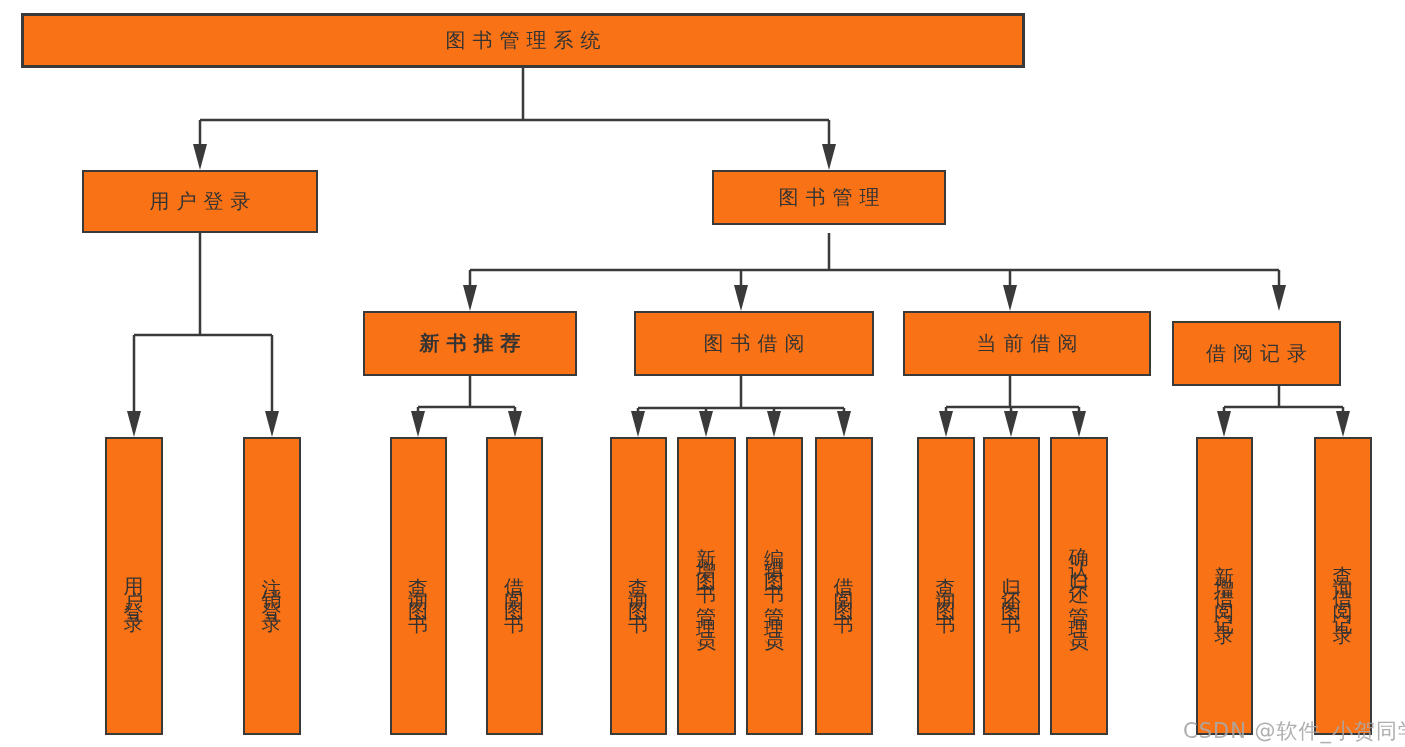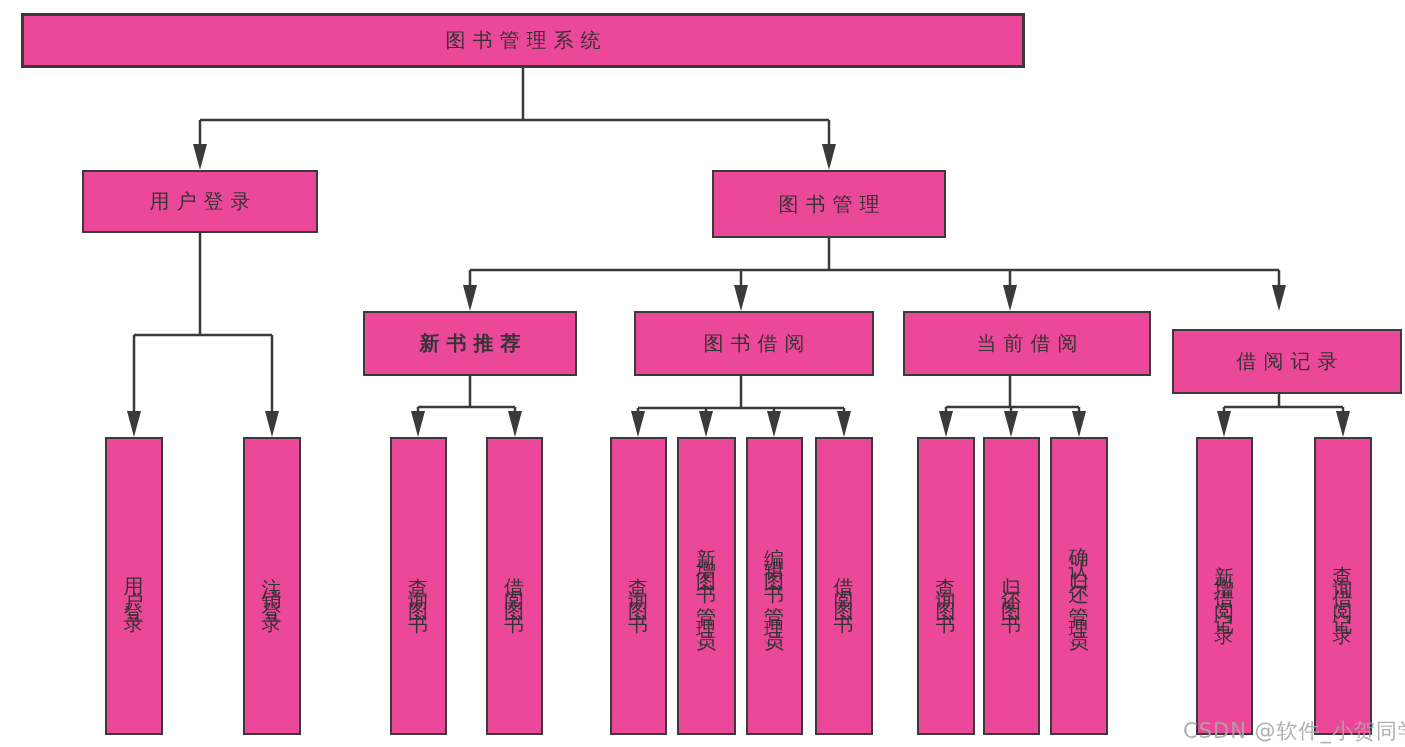--- a/index.html
+++ b/index.html
@@ -7,21 +7,21 @@
     position:relative;
     width:1405px;height:747px;
     background:#ffffff;
     overflow:hidden;
     font-family:"DejaVu Sans", sans-serif;
   }
   #connectors{position:absolute;left:0;top:0;z-index:1;}
   .node{
     position:absolute;
     box-sizing:border-box;
-    background:#ec4899;
+    background:#f97316;
     border:2.5px solid #3a3a3a;
     color:#333333;
     display:flex;
     align-items:center;
     justify-content:center;
     z-index:2;
   }
   .node.h{
     font-size:20px;
     letter-spacing:7px;
@@ -81,26 +81,26 @@
       <polygon points="1004,411 1018,411 1011,437"></polygon>
       <polygon points="1072,411 1086,411 1079,437"></polygon>
       <polygon points="1217,411 1231,411 1224,437"></polygon>
       <polygon points="1336,411 1350,411 1343,437"></polygon>
     </g>
   </svg>
 
   <div class="node h" style="left:21px;top:13px;width:1004px;height:55px;border-width:3px;">图书管理系统</div>
 
   <div class="node h" style="left:82px;top:170px;width:236px;height:63px;">用户登录</div>
-  <div class="node h" style="left:712px;top:170px;width:234px;height:68px;">图书管理</div>
+  <div class="node h" style="left:712px;top:170px;width:234px;height:55px;">图书管理</div>
 
   <div class="node h" style="left:363px;top:311px;width:214px;height:65px;font-weight:bold;">新书推荐</div>
   <div class="node h" style="left:634px;top:311px;width:240px;height:65px;">图书借阅</div>
   <div class="node h" style="left:903px;top:311px;width:248px;height:65px;">当前借阅</div>
-  <div class="node h" style="left:1172px;top:329px;width:230px;height:65px;">借阅记录</div>
+  <div class="node h" style="left:1172px;top:321px;width:169px;height:65px;">借阅记录</div>
 
   <div class="node v" style="left:105px;top:437px;width:58px;height:298px;">
     <span>用户登录</span>
   </div>
   <div class="node v" style="left:243px;top:437px;width:58px;height:298px;">
     <span>注销登录</span>
   </div>
 
   <div class="node v" style="left:390px;top:437px;width:57px;height:298px;">
     <span>查询图书</span>

